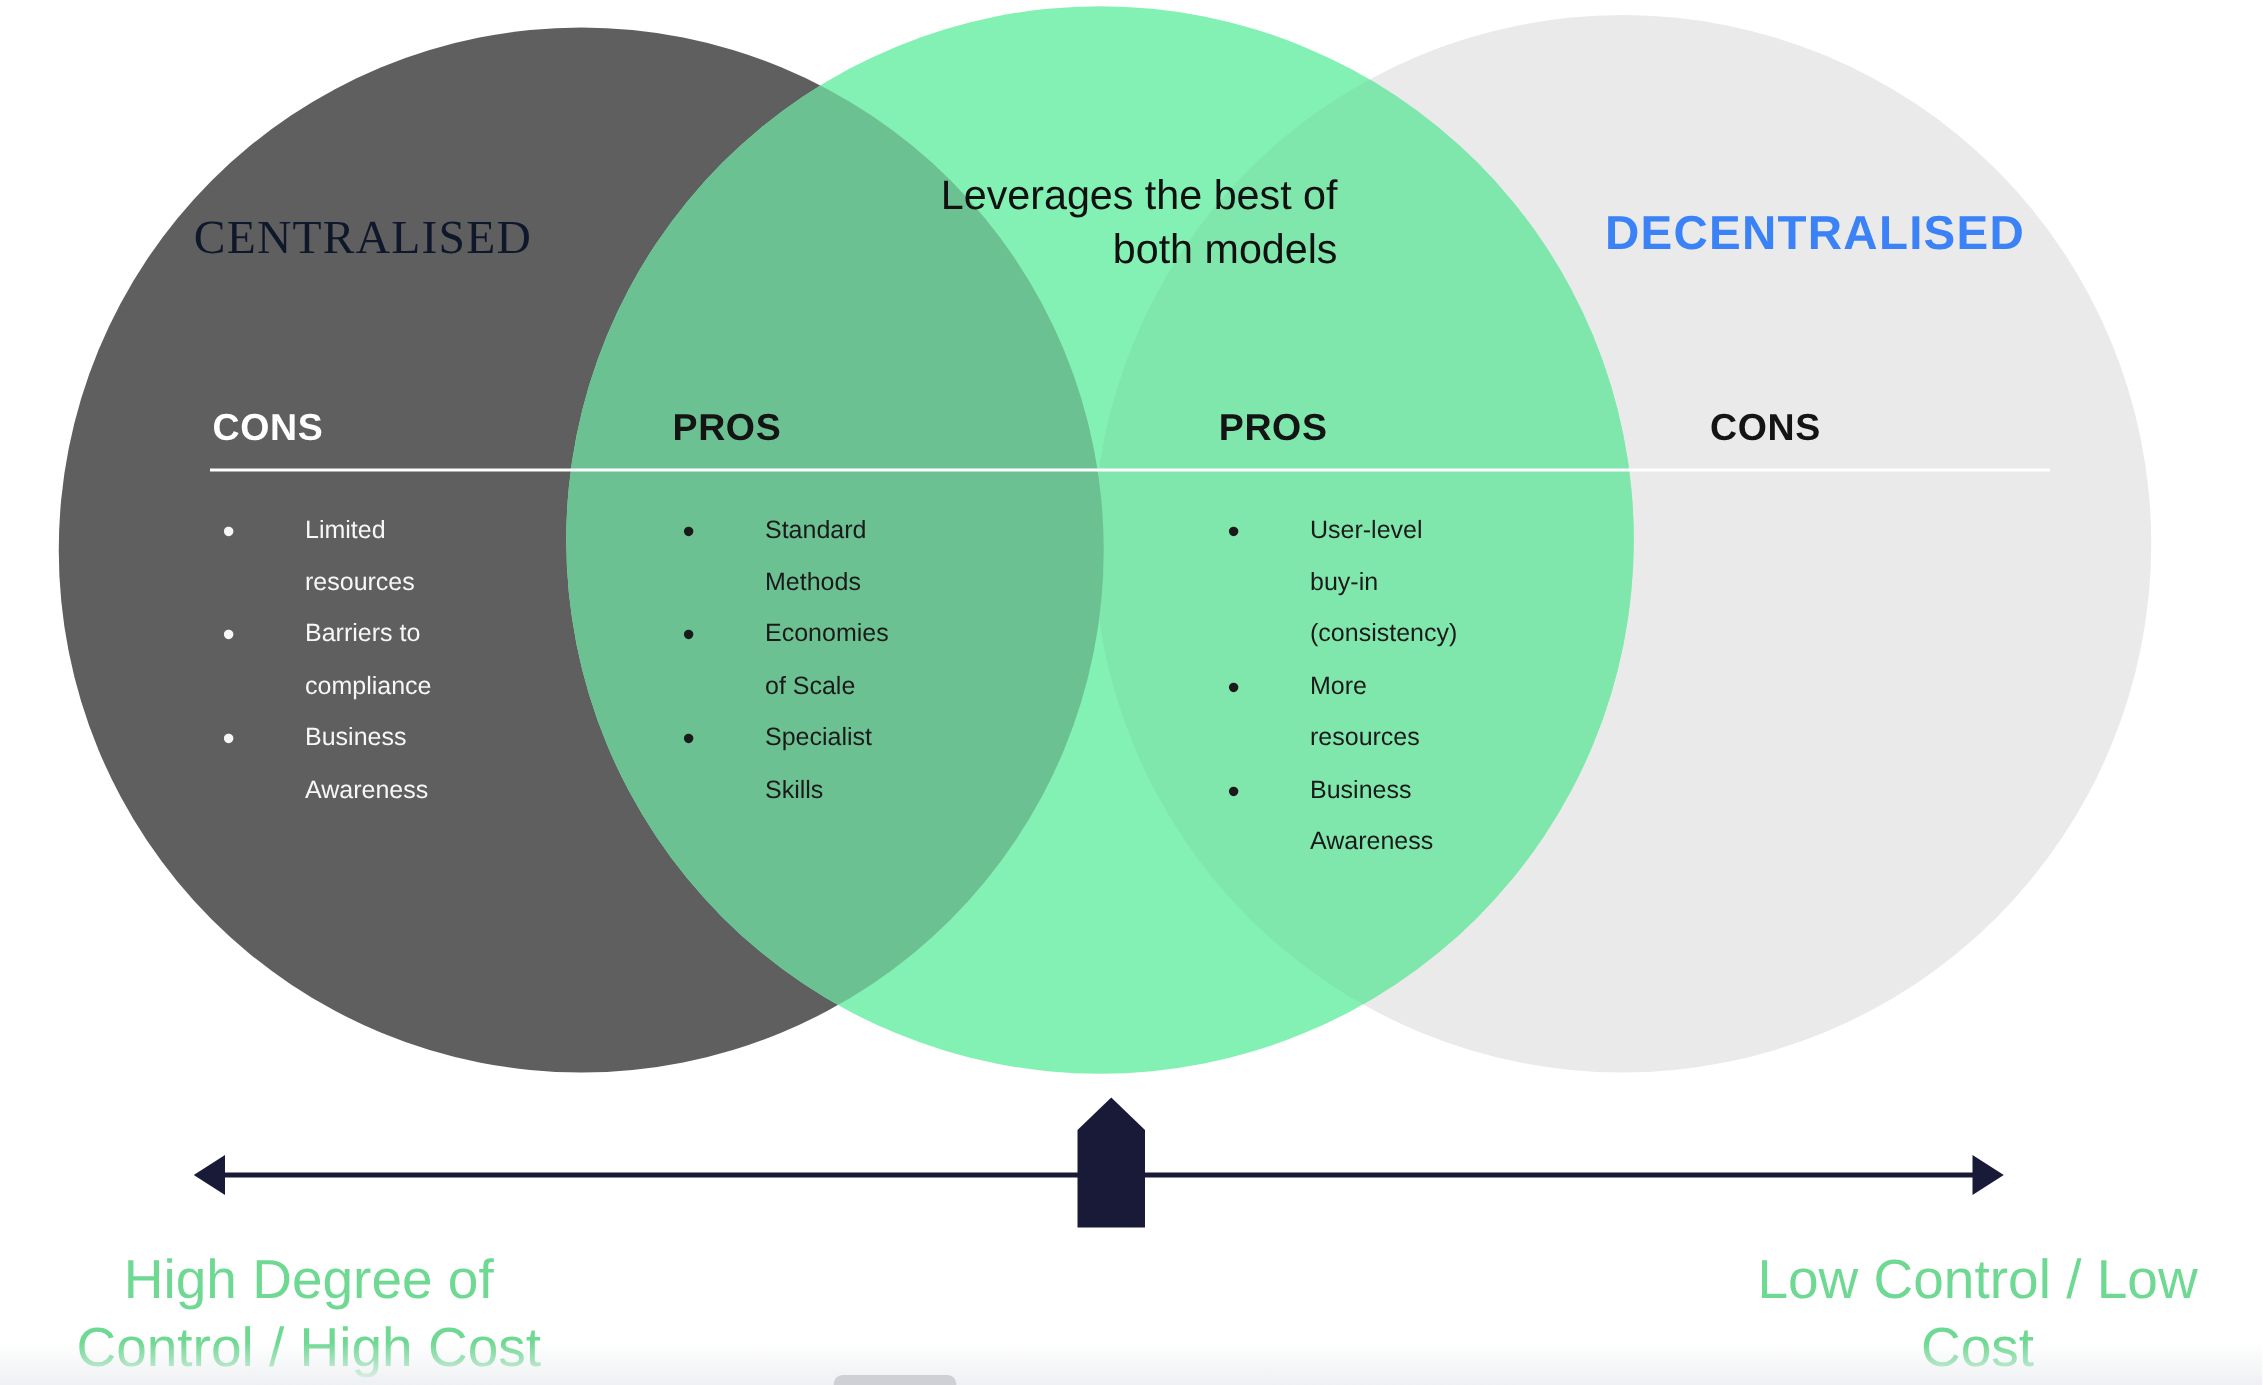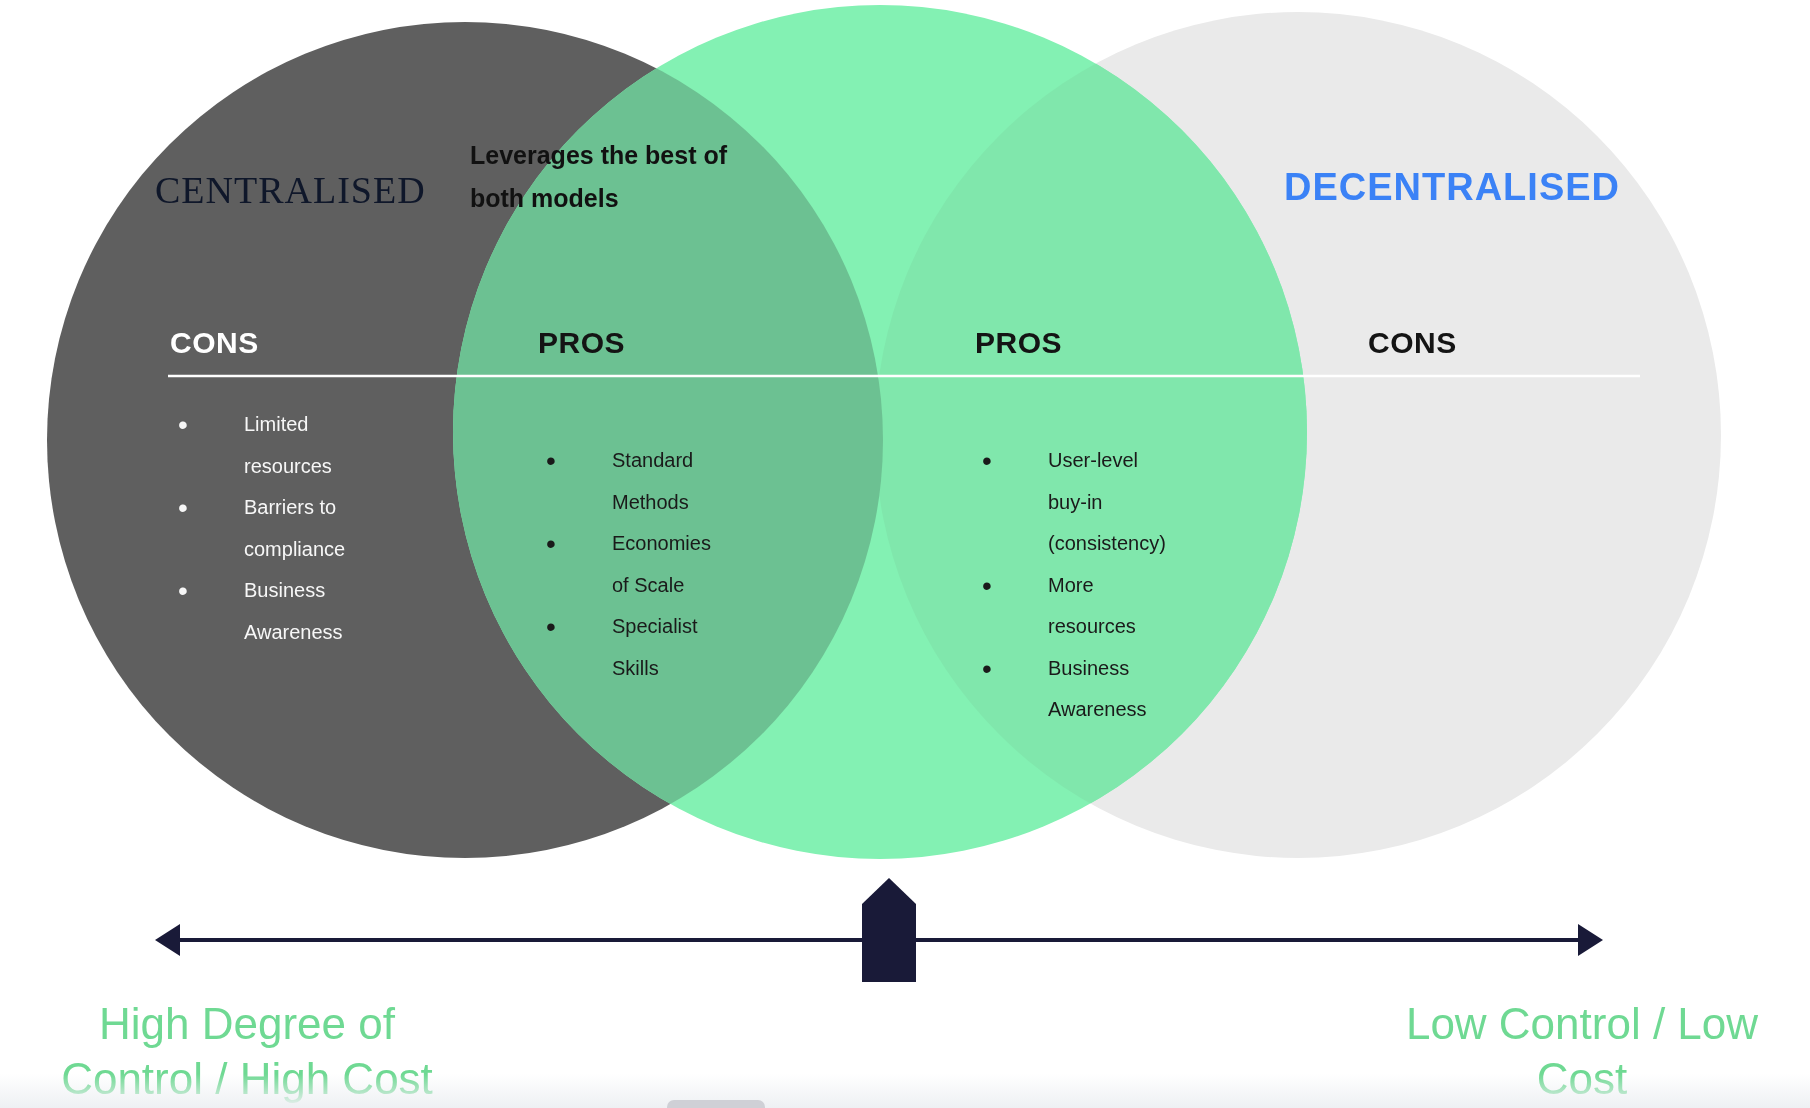--- a/index.html
+++ b/index.html
@@ -13,40 +13,40 @@
   svg.layer{position:absolute;left:0;top:0;}
   .txt{position:absolute;white-space:pre-line;}
   .circle-title{font-size:38px;font-weight:500;letter-spacing:1px;}
   .title-white{color:#0f172a;font-family:Liberation Serif, serif;}
   .title-black{color:#3b82f6;font-weight:bold;}
   .coord-title{
     left:475px;top:72px;width:600px;text-align:center;
     font-size:46px;font-weight:500;color:#0d0d0d;letter-spacing:1px;
   }
   .coord-sub{
-    left:470px;top:134px;width:600px;text-align:left;
-    font-size:25px;line-height:43px;color:#111111;font-weight:700;
+    left:470px;top:134px;width:600px;text-align:right;
+    font-size:33px;line-height:43px;color:#111111;font-weight:400;
   }
   .sec-header{font-size:30px;font-weight:700;letter-spacing:0.5px;top:326px;}
   .hdr-white{color:#ffffff;}
   .hdr-black{color:#141414;}
   .blist{position:absolute;top:404px;width:300px;}
   .bitem{
     display:flex;align-items:flex-start;
     font-size:20px;line-height:41.5px;font-weight:400;
   }
   .bitem::before{
     content:"\2022";
     flex:0 0 72px;
     font-size:28px;line-height:41.5px;
     padding-left:6px;box-sizing:border-box;
   }
   .bitem span{white-space:pre-line;}
   .list-white{color:#f7f7f7;}
-  .list-black{color:#1a1a1a;margin-top:36px;}
+  .list-black{color:#1a1a1a;}
   .axis-label{
     top:996px;text-align:center;
     font-size:44px;line-height:55px;font-weight:400;
     color:#6FD993;
   }
   .axis-label-left{left:8px;width:478px;}
   .axis-label-right{left:1362px;width:440px;}
   .bottom-fade{
     position:absolute;left:0;bottom:0;width:1810px;height:34px;
     background:linear-gradient(to bottom, rgba(255,255,255,0), #eef0f3);

